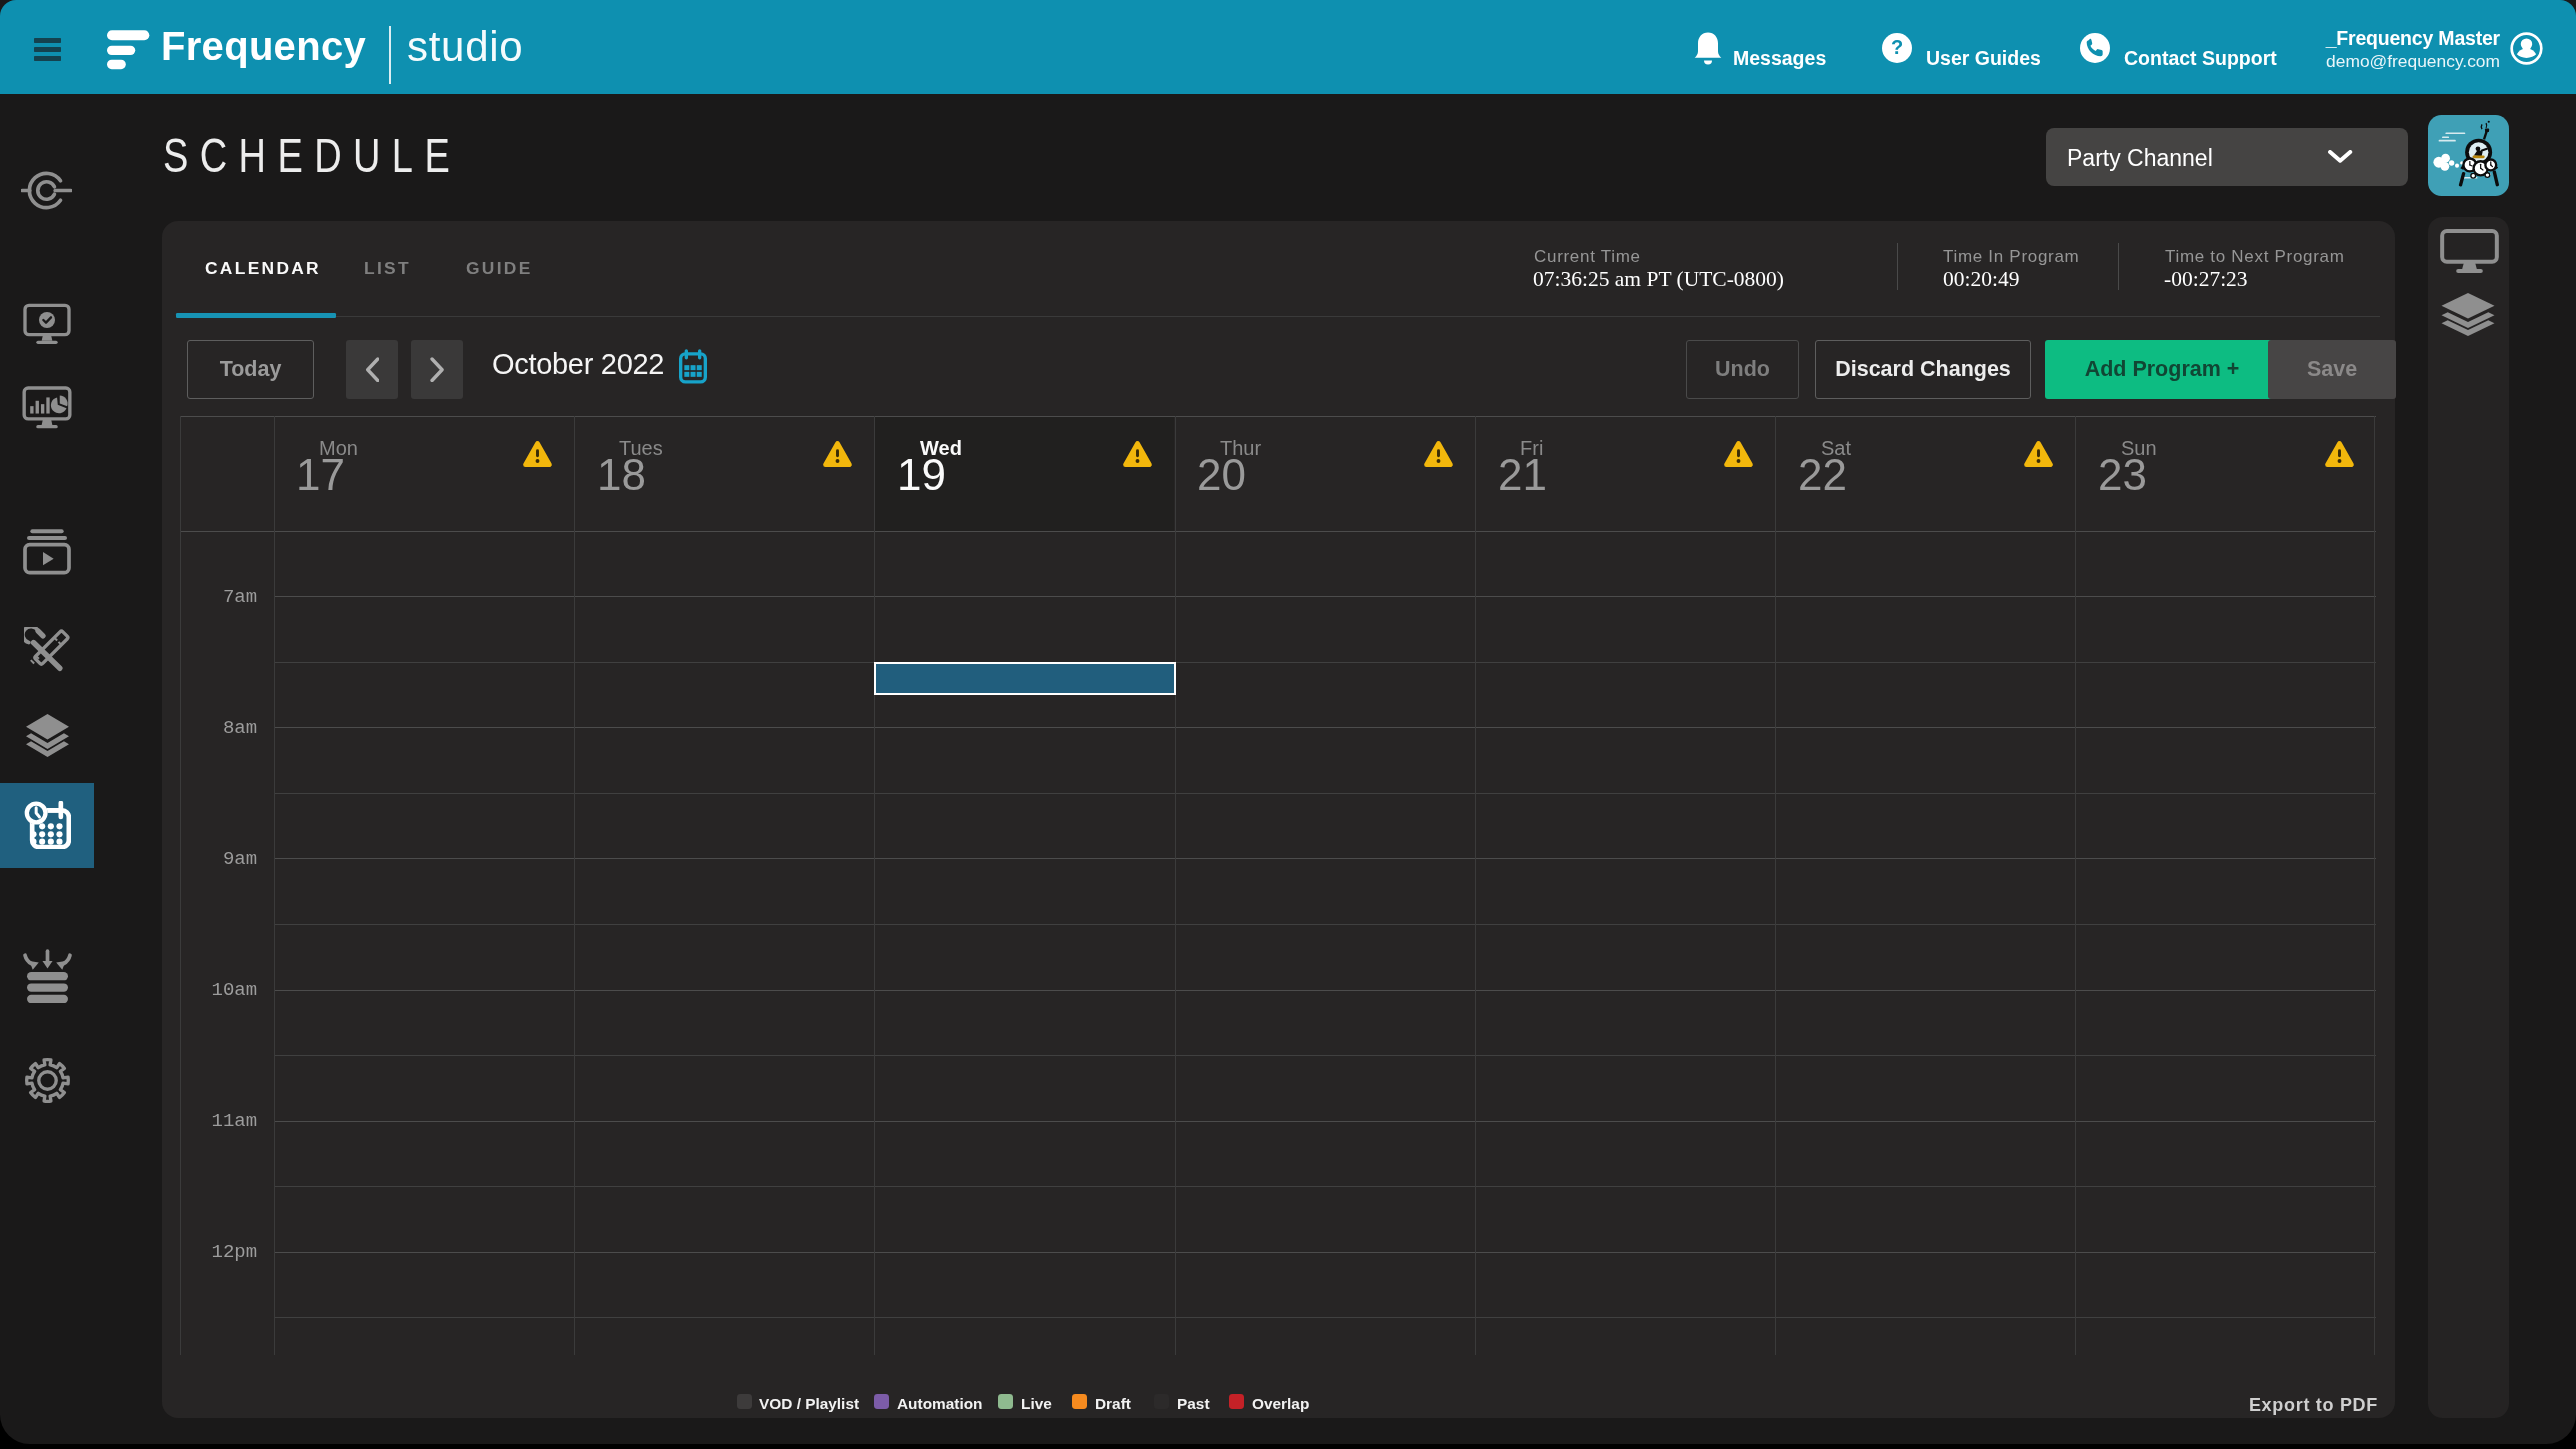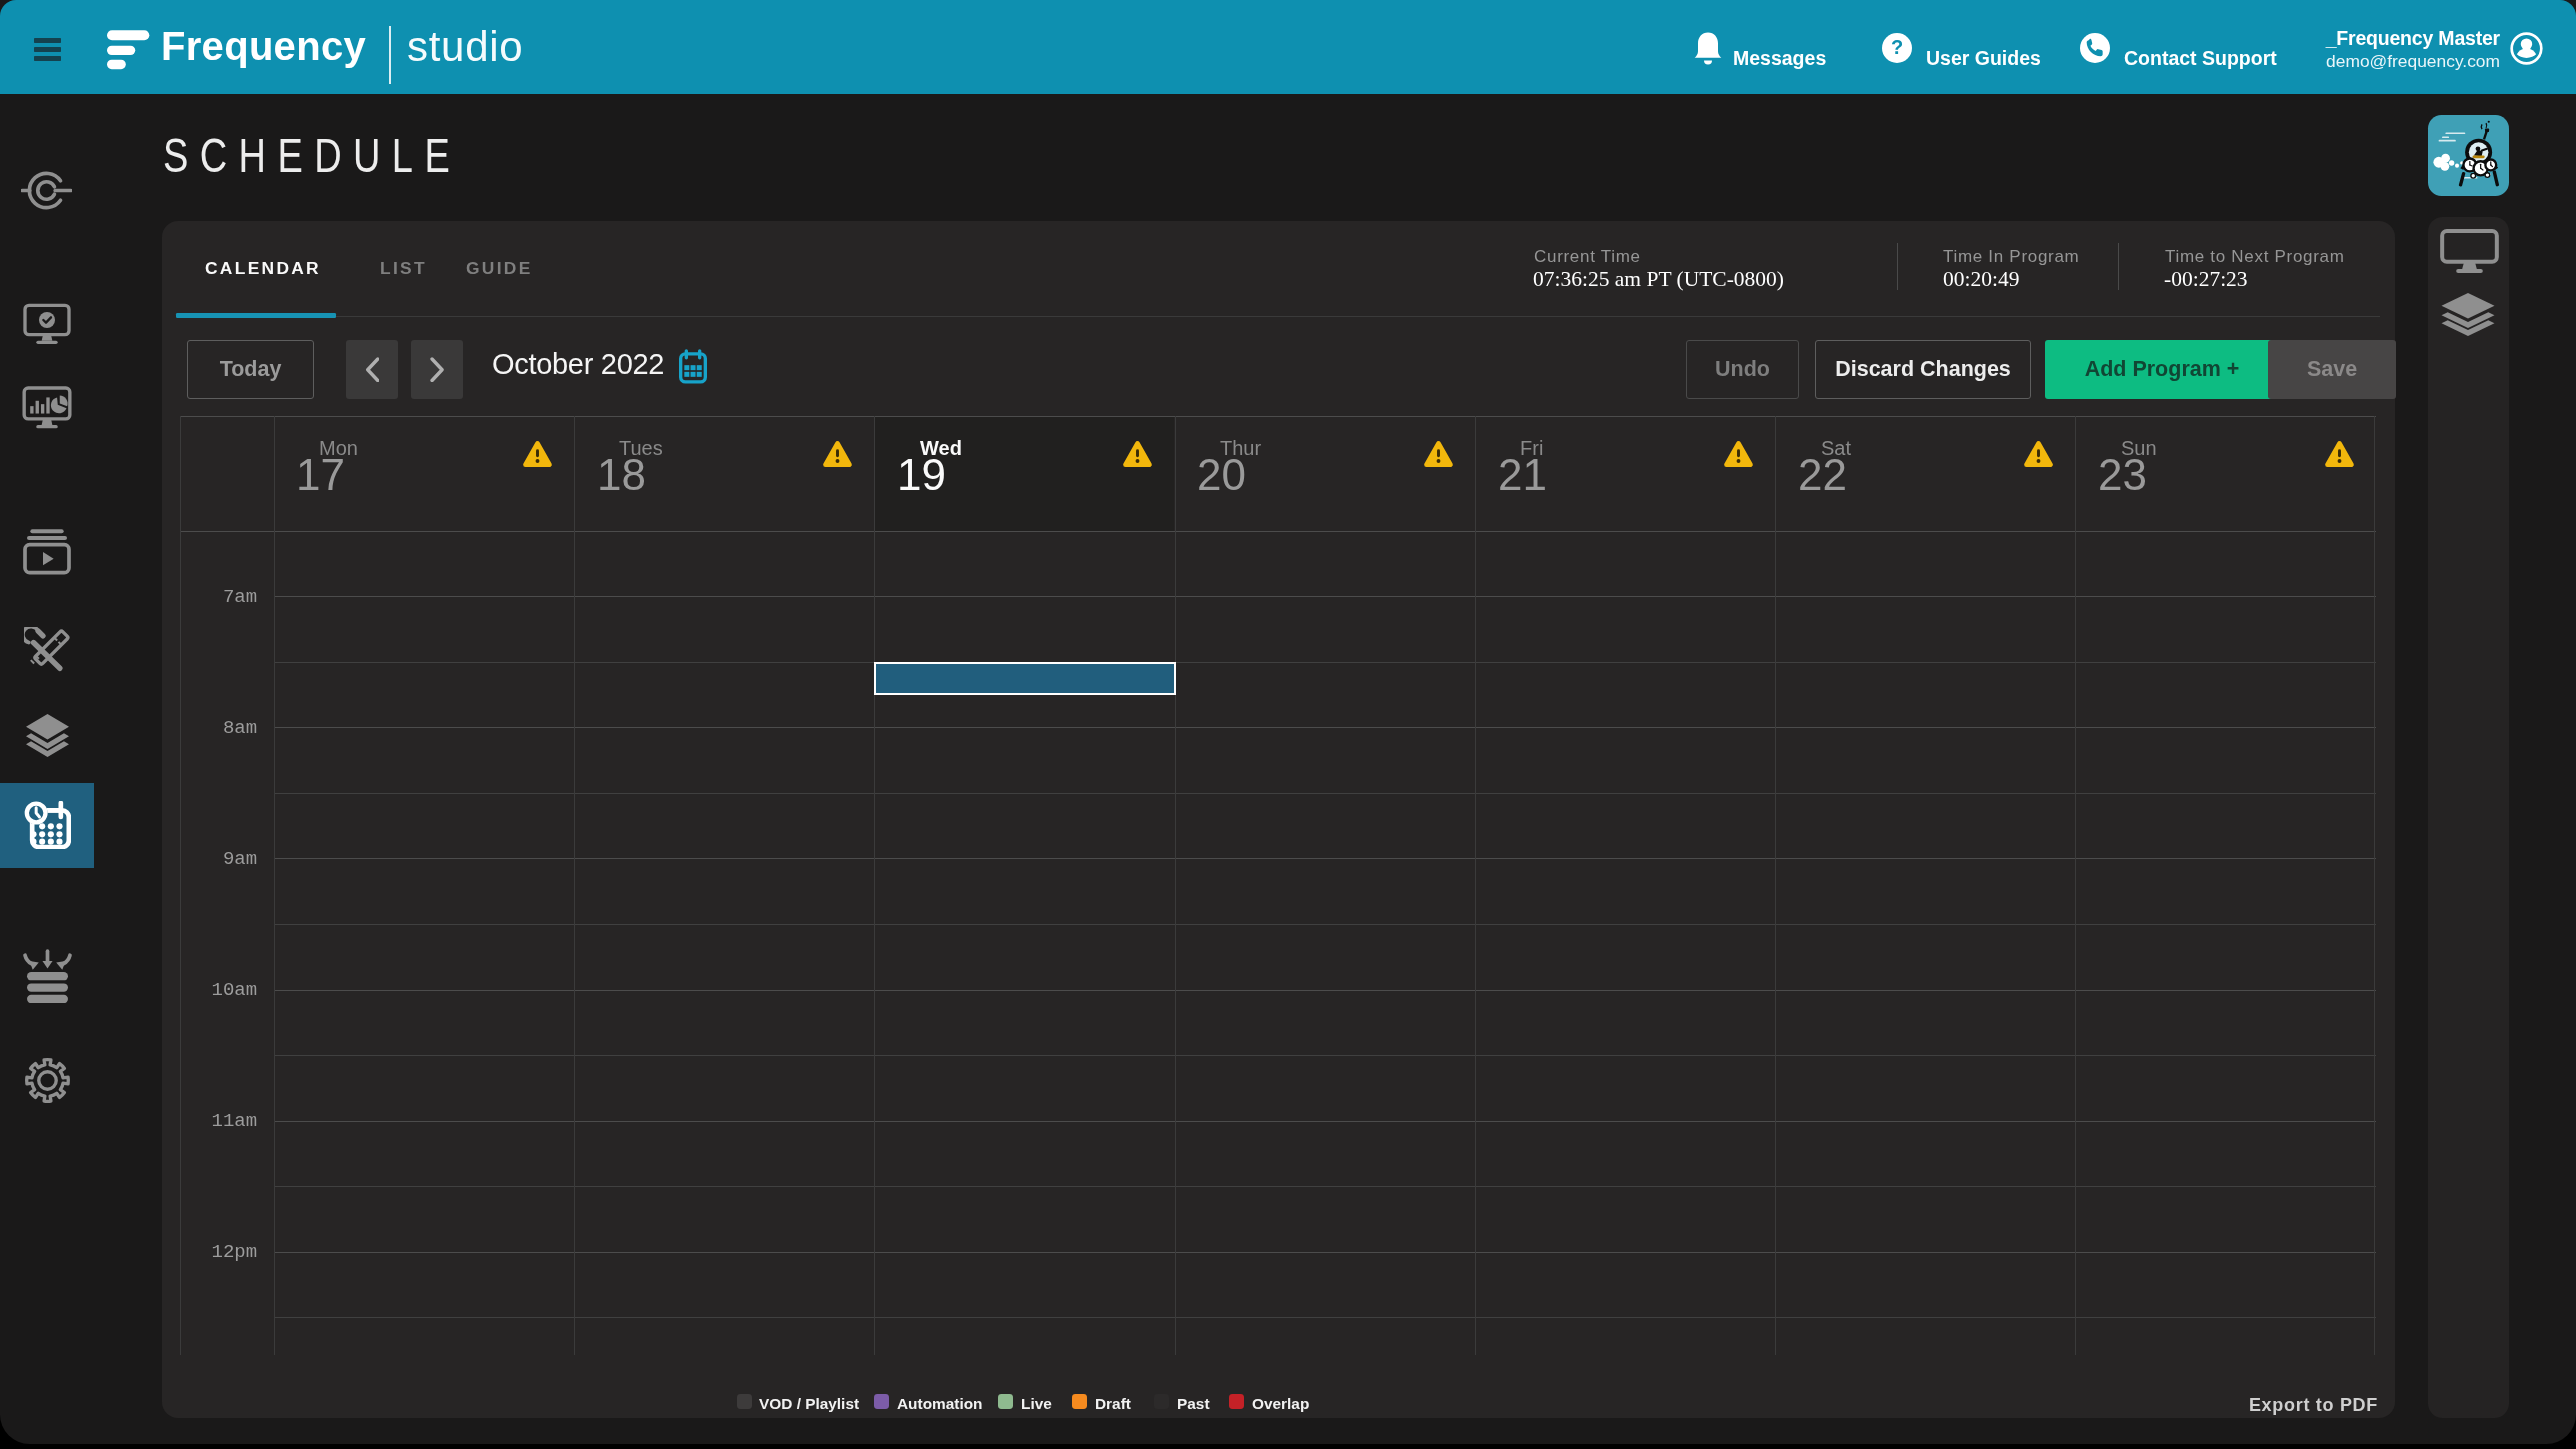--- a/index.html
+++ b/index.html
@@ -188,21 +188,21 @@
 
   <svg class="abs" style="left:23.5px;top:1057px" width="47" height="47" viewBox="0 0 70 70">
     <path d="M29.9 4.4 A31 31 0 0 1 40.1 4.4 L38.9 11.8 A24 24 0 0 1 48.7 15.9 L53.0 9.8 A31 31 0 0 1 60.2 17.0 L54.1 21.3 A24 24 0 0 1 58.2 31.1 L65.6 29.9 A31 31 0 0 1 65.6 40.1 L58.2 38.9 A24 24 0 0 1 54.1 48.7 L60.2 53.0 A31 31 0 0 1 53.0 60.2 L48.7 54.1 A24 24 0 0 1 38.9 58.2 L40.1 65.6 A31 31 0 0 1 29.9 65.6 L31.1 58.2 A24 24 0 0 1 21.3 54.1 L17.0 60.2 A31 31 0 0 1 9.8 53.0 L15.9 48.7 A24 24 0 0 1 11.8 38.9 L4.4 40.1 A31 31 0 0 1 4.4 29.9 L11.8 31.1 A24 24 0 0 1 15.9 21.3 L9.8 17.0 A31 31 0 0 1 17.0 9.8 L21.3 15.9 A24 24 0 0 1 31.1 11.8 Z" fill="none" stroke="#8f8f8f" stroke-width="5" stroke-linejoin="round" transform="translate(0,0)"></path>
     <circle cx="35" cy="35" r="13" fill="none" stroke="#8f8f8f" stroke-width="5"></circle>
   </svg>
 
   <div id="schedtitle">SCHEDULE</div>
   <div id="panel"></div>
 
   <div class="tab" style="left:205px;color:#fafafa">CALENDAR</div>
-  <div class="tab" style="left:380px">LIST</div>
+  <div class="tab" style="left:364px">LIST</div>
   <div class="tab" style="left:466px">GUIDE</div>
   <div id="tabline"></div>
   <div id="tabul"></div>
 
   <div class="tlabel" style="left:1534px;top:247px">Current Time</div>
   <div class="tvalue" style="left:1533px;top:267px">07:36:25 am PT (UTC-0800)</div>
   <div class="tdiv" style="left:1897px"></div>
   <div class="tlabel" style="left:1943px;top:247px">Time In Program</div>
   <div class="tvalue" style="left:1943px;top:267px">00:20:49</div>
   <div class="tdiv" style="left:2118px"></div>
@@ -391,14 +391,20 @@
           <line x1="78" y1="79" x2="78" y2="73"></line>
             <line x1="78" y1="79" x2="81.5" y2="81.5"></line>
           <line x1="93" y1="74" x2="93" y2="69.5"></line>
             <line x1="93" y1="74" x2="95.5" y2="76.5"></line>
         </g>
         <circle cx="67" cy="90" r="3.5" fill="#fff" stroke="#0c0c0c" stroke-width="2"></circle>
         <circle cx="88" cy="89" r="3.5" fill="#fff" stroke="#0c0c0c" stroke-width="2"></circle>
       </g>
     </svg>
   </div>
+  <div id="dropdown">
+      <span>Party Channel</span>
+    <svg class="abs" style="left:282px;top:22px" width="27" height="14.8" viewBox="0 0 40 22">
+      <polyline points="3,3 18,16 33,3" fill="none" stroke="#fff" stroke-width="6" stroke-linecap="round" stroke-linejoin="round"></polyline>
+    </svg>
+  </div>
 </div>
 
 
 </body></html>

